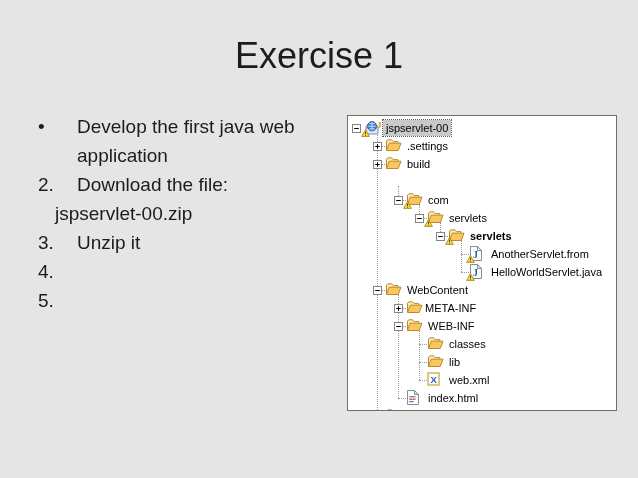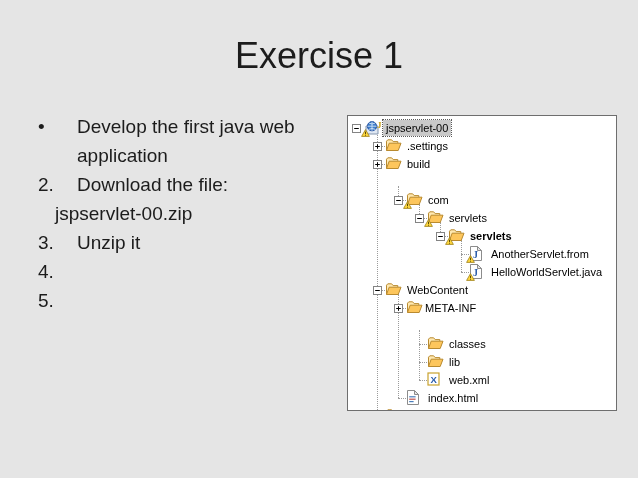--- a/index.html
+++ b/index.html
@@ -268,20 +268,36 @@
             </svg>
           </span>
           <span class="icon-wrap" style="left: 58px; top: 1px;">
             <svg width="17" height="15" viewBox="0 0 17 15">
               <path d="M1.5 12.5 V3.2 L2.8 1.8 H6.6 L8.2 3.6 H12.8 V5.2" fill="#FFE9B2" stroke="#B98A2F"></path>
               <path d="M1.5 12.5 L4.2 5.2 H16 L13.2 12.5 Z" fill="#FDC65C" stroke="#B98A2F"></path>
             </svg>
           </span>
           <span class="row-label" style="left: 74px;">META-INF</span>
         </div>
+        <div class="tree-row" style="top: 201px;">
+          <div class="hstub" style="left: 50px; top: 9px; width: 14px;"></div>
+          <span class="expander" style="left: 46px; top: 5px;">
+            <svg width="9" height="9" viewBox="0 0 9 9">
+              <rect x="0.5" y="0.5" width="8" height="8" fill="#fff" stroke="#848484"></rect>
+              <line x1="2.2" y1="4.5" x2="6.8" y2="4.5" stroke="#000" stroke-width="1"></line>
+            </svg>
+          </span>
+          <span class="icon-wrap" style="left: 58px; top: 1px;">
+            <svg width="17" height="15" viewBox="0 0 17 15">
+              <path d="M1.5 12.5 V3.2 L2.8 1.8 H6.6 L8.2 3.6 H12.8 V5.2" fill="#FFE9B2" stroke="#B98A2F"></path>
+              <path d="M1.5 12.5 L4.2 5.2 H16 L13.2 12.5 Z" fill="#FDC65C" stroke="#B98A2F"></path>
+            </svg>
+          </span>
+          <span class="row-label" style="left: 77px;">WEB-INF</span>
+        </div>
         <div class="tree-row" style="top: 219px; text-align: center;">
           <div class="hstub" style="left: 71px; top: 9px; width: 14px;"></div>
           <span class="icon-wrap" style="left: 79px; top: 1px;">
             <svg width="17" height="15" viewBox="0 0 17 15">
               <path d="M1.5 12.5 V3.2 L2.8 1.8 H6.6 L8.2 3.6 H12.8 V5.2" fill="#FFE9B2" stroke="#B98A2F"></path>
               <path d="M1.5 12.5 L4.2 5.2 H16 L13.2 12.5 Z" fill="#FDC65C" stroke="#B98A2F"></path>
             </svg>
           </span>
           <span class="row-label" style="left: 98px;">classes</span>
         </div>

